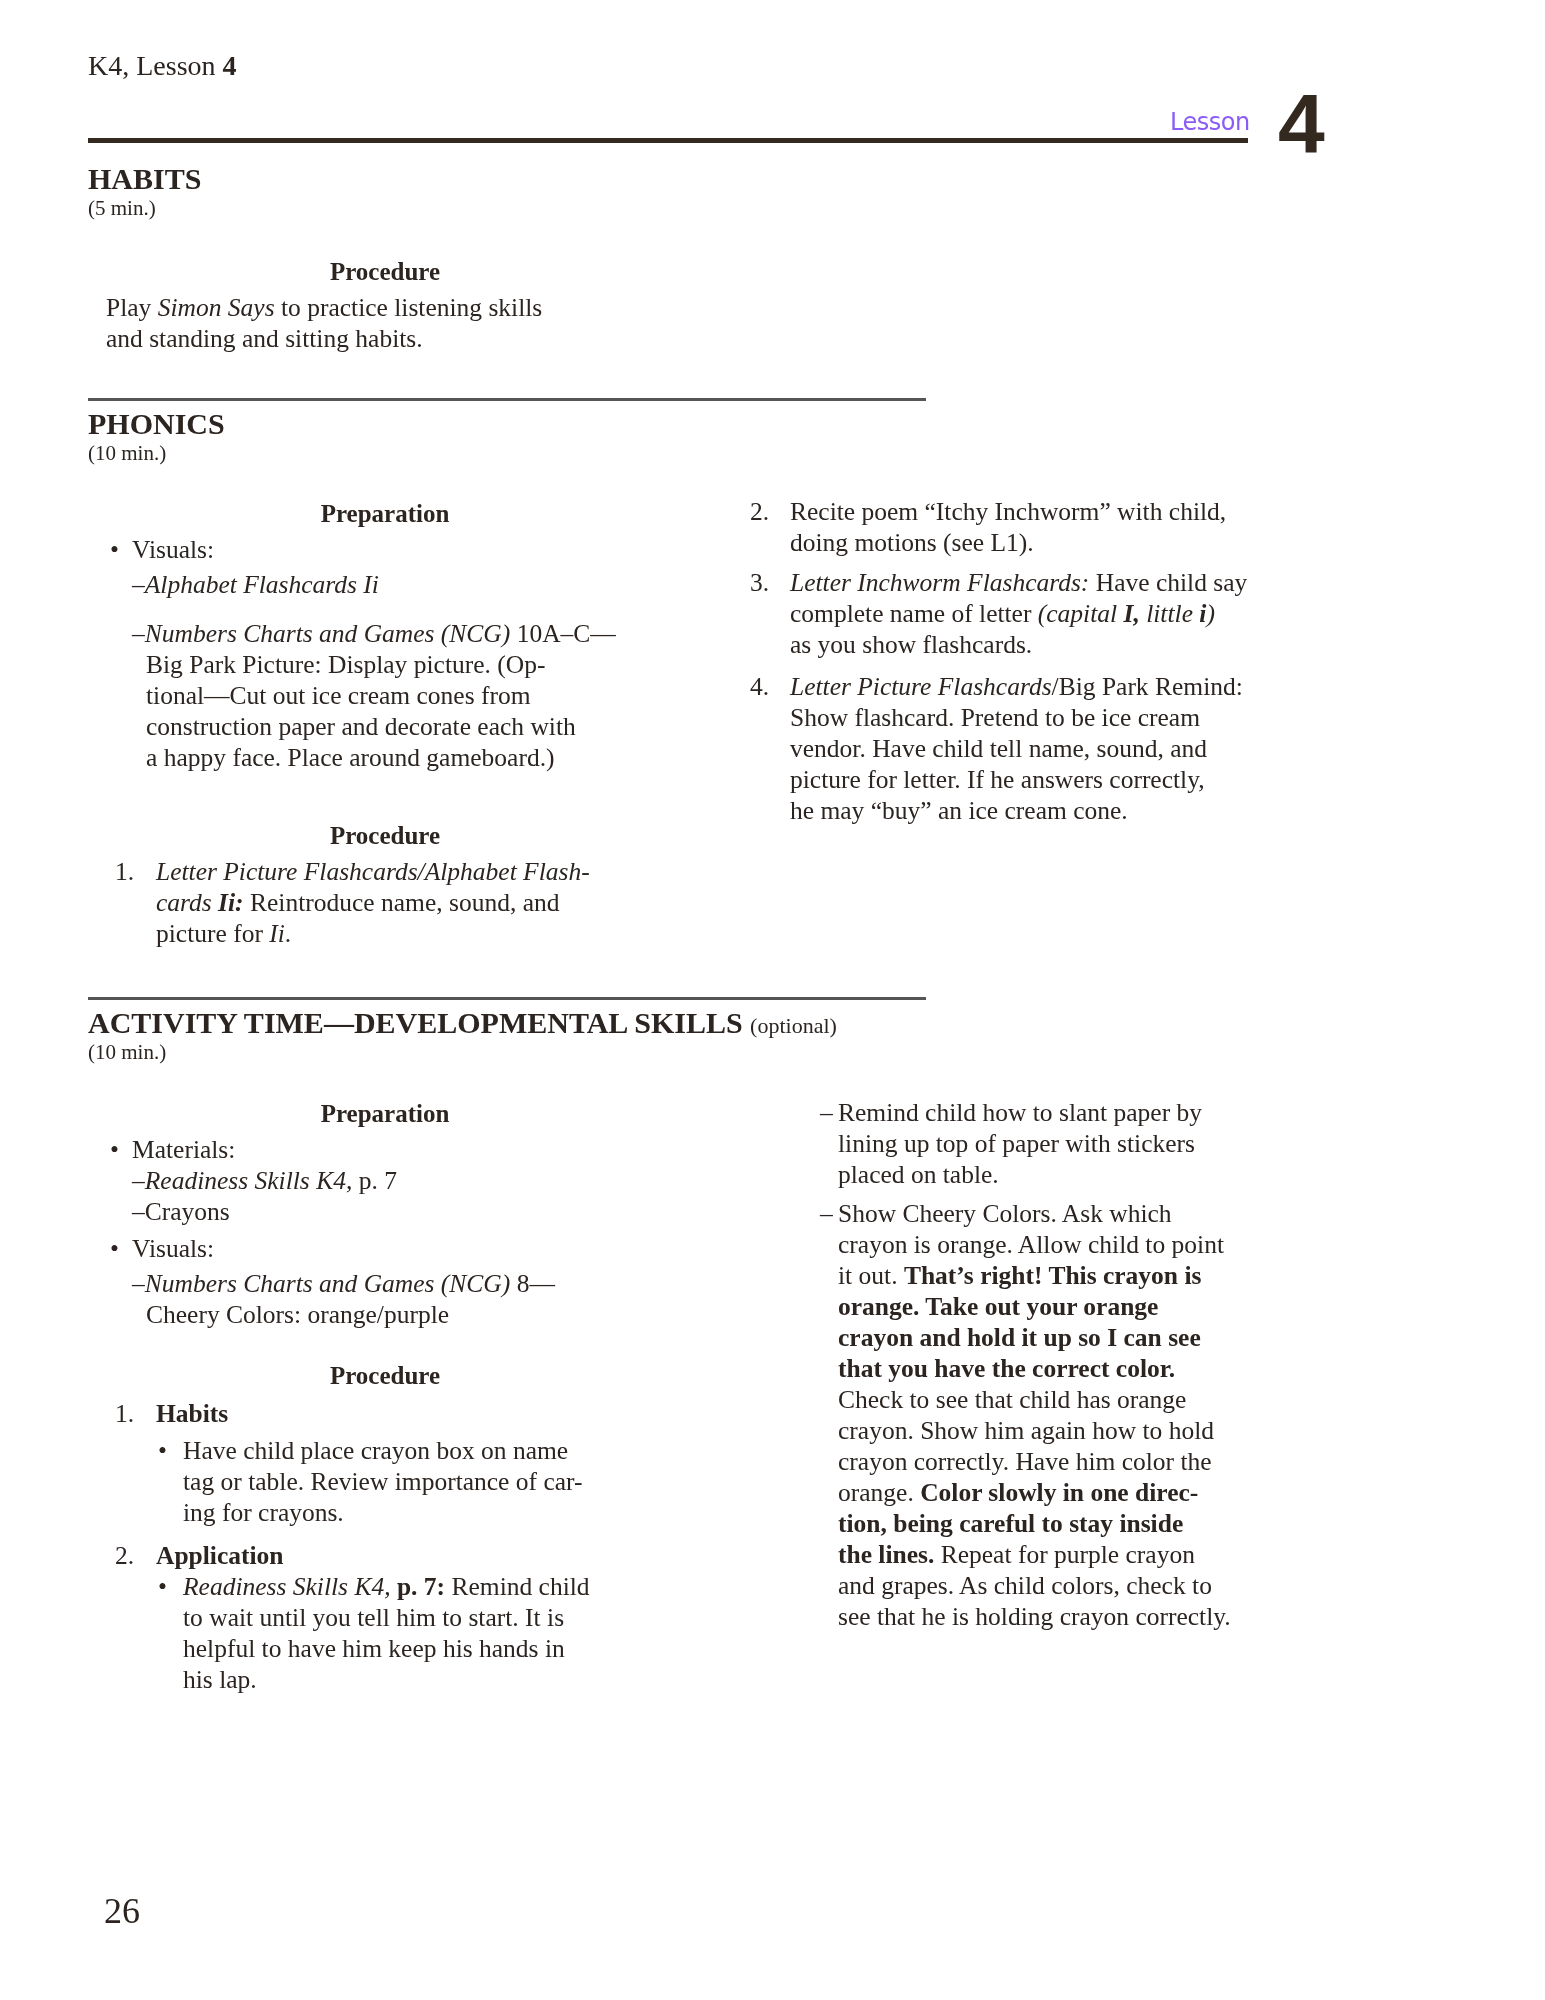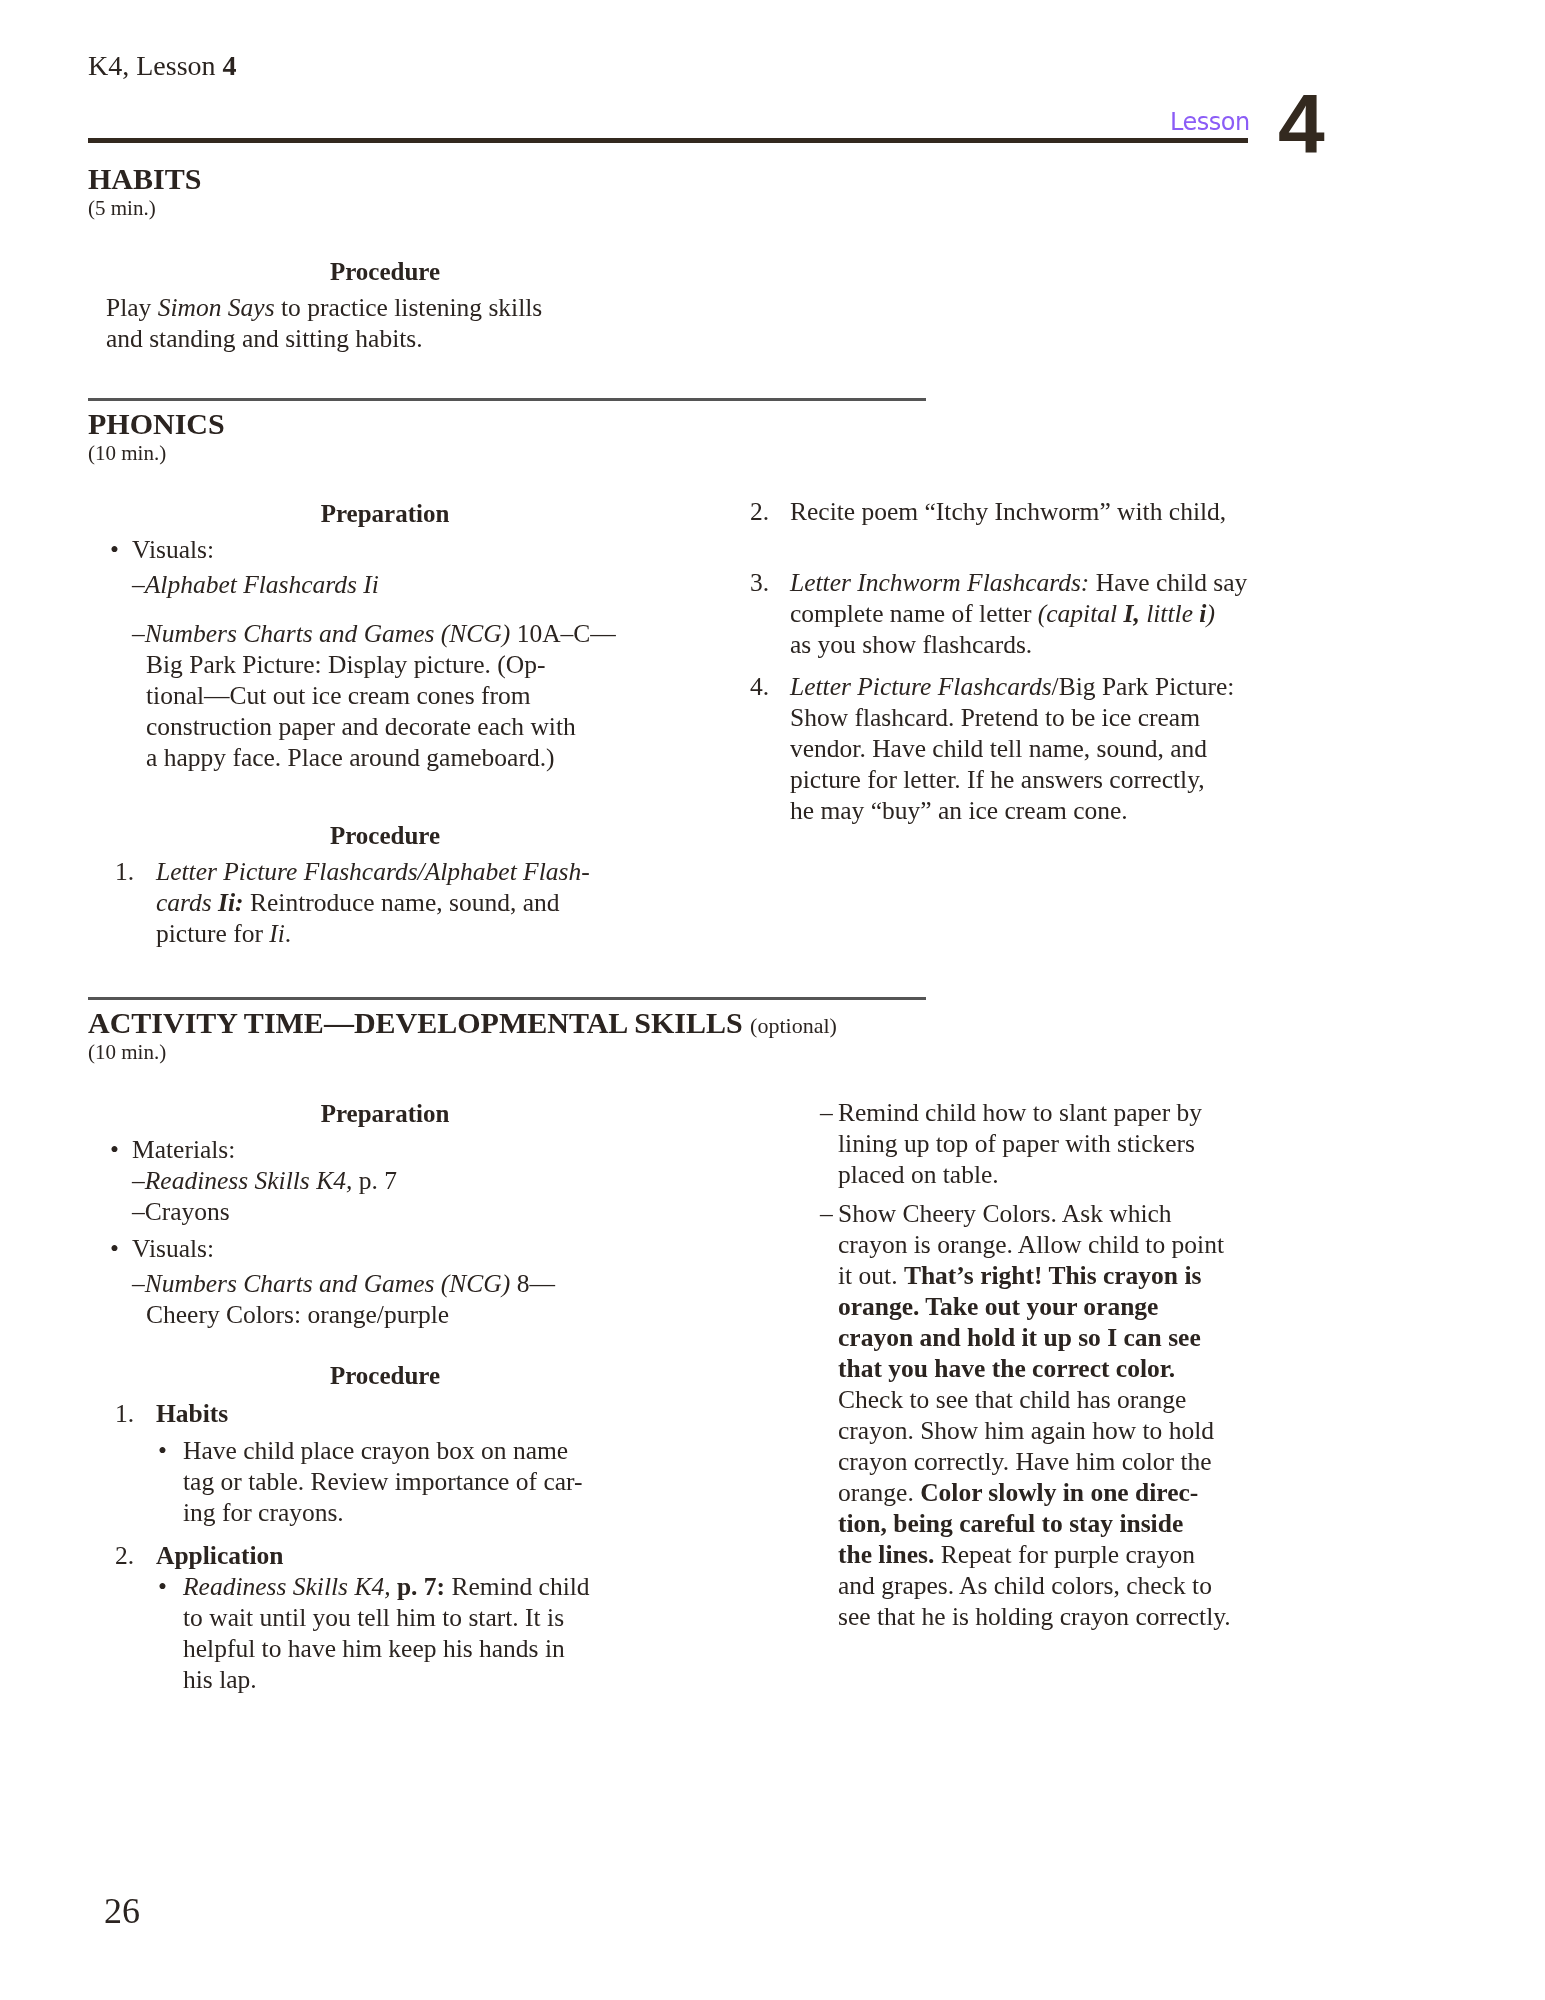--- a/index.html
+++ b/index.html
@@ -65,34 +65,35 @@
     <div class="line"><i>Letter Picture Flashcards/Alphabet Flash-</i></div>
     <div class="line"><i>cards </i><b><i>Ii:</i></b><span> Reintroduce name, sound, and</span></div>
     <div class="line"><span>picture for </span><i>Ii</i><span>.</span></div>
   </div>
 </div>
 
 <div class="abs body-text" style="left:750px;top:496px;">
   <span style="position:absolute;left:0;">2.</span>
   <div style="padding-left:40px;">
     <div class="line">Recite poem “Itchy Inchworm” with child,</div>
+    <div class="line">doing motions (see L1).</div>
   </div>
 </div>
 <div class="abs body-text" style="left:750px;top:567px;">
   <span style="position:absolute;left:0;">3.</span>
   <div style="padding-left:40px;">
     <div class="line"><i>Letter Inchworm Flashcards:</i><span> Have child say</span></div>
     <div class="line"><span>complete name of letter </span><i>(capital </i><b><i>I,</i></b><i> little </i><b><i>i</i></b><i>)</i></div>
     <div class="line">as you show flashcards.</div>
   </div>
 </div>
 <div class="abs body-text" style="left:750px;top:671px;">
   <span style="position:absolute;left:0;">4.</span>
   <div style="padding-left:40px;">
-    <div class="line"><i>Letter Picture Flashcards</i><span>/Big Park Picture:</span></div>
+    <div class="line"><i>Letter Picture Flashcards</i><span>/Big Park Remind:</span></div>
     <div class="line">Show flashcard.  Pretend to be ice cream</div>
     <div class="line">vendor.  Have child tell name, sound, and</div>
     <div class="line">picture for letter.  If he answers correctly,</div>
     <div class="line">he may “buy” an ice cream cone.</div>
   </div>
 </div>
 
 <div class="abs rule" style="left:88px;top:997px;width:838px;"></div>
 
 <div class="abs sec-title" style="left:88px;top:1006px;"><span>ACTIVITY TIME—DEVELOPMENTAL SKILLS</span> <span class="opt">(optional)</span></div>

